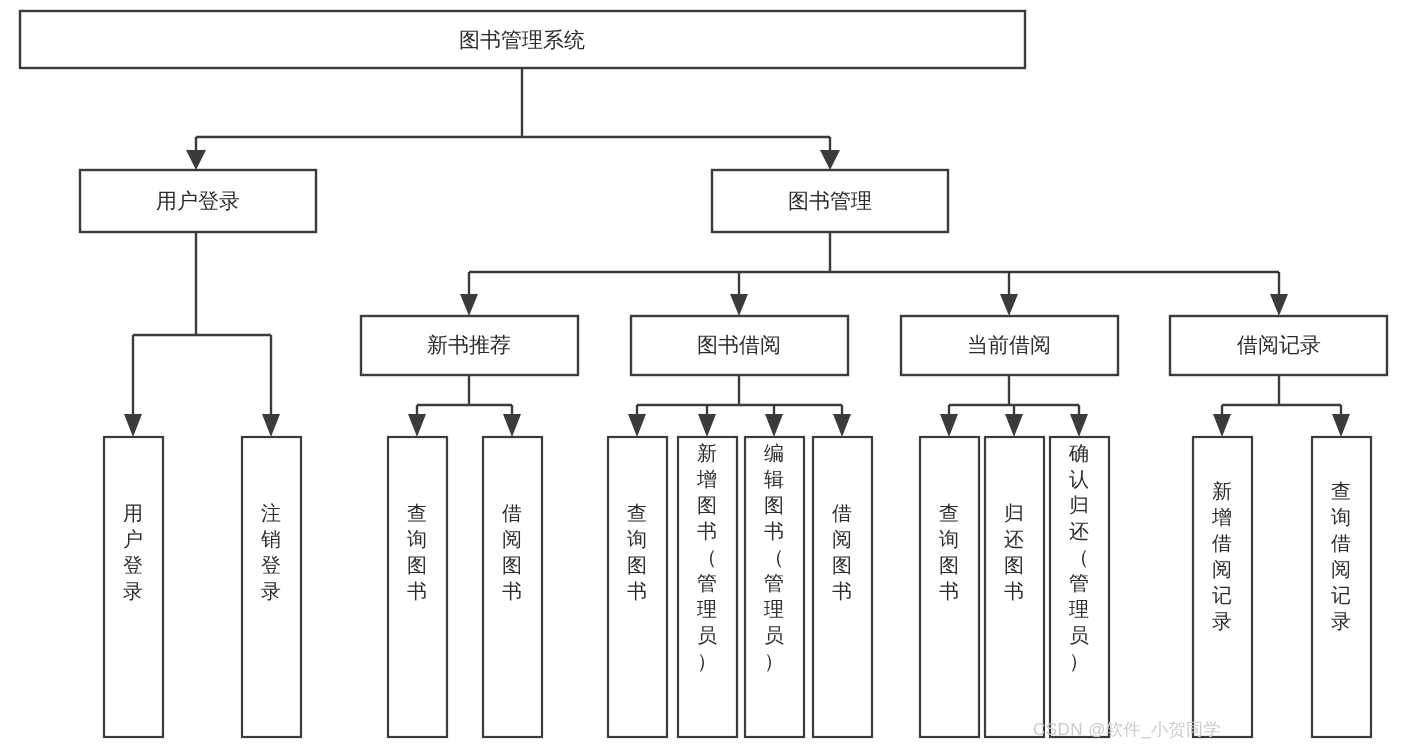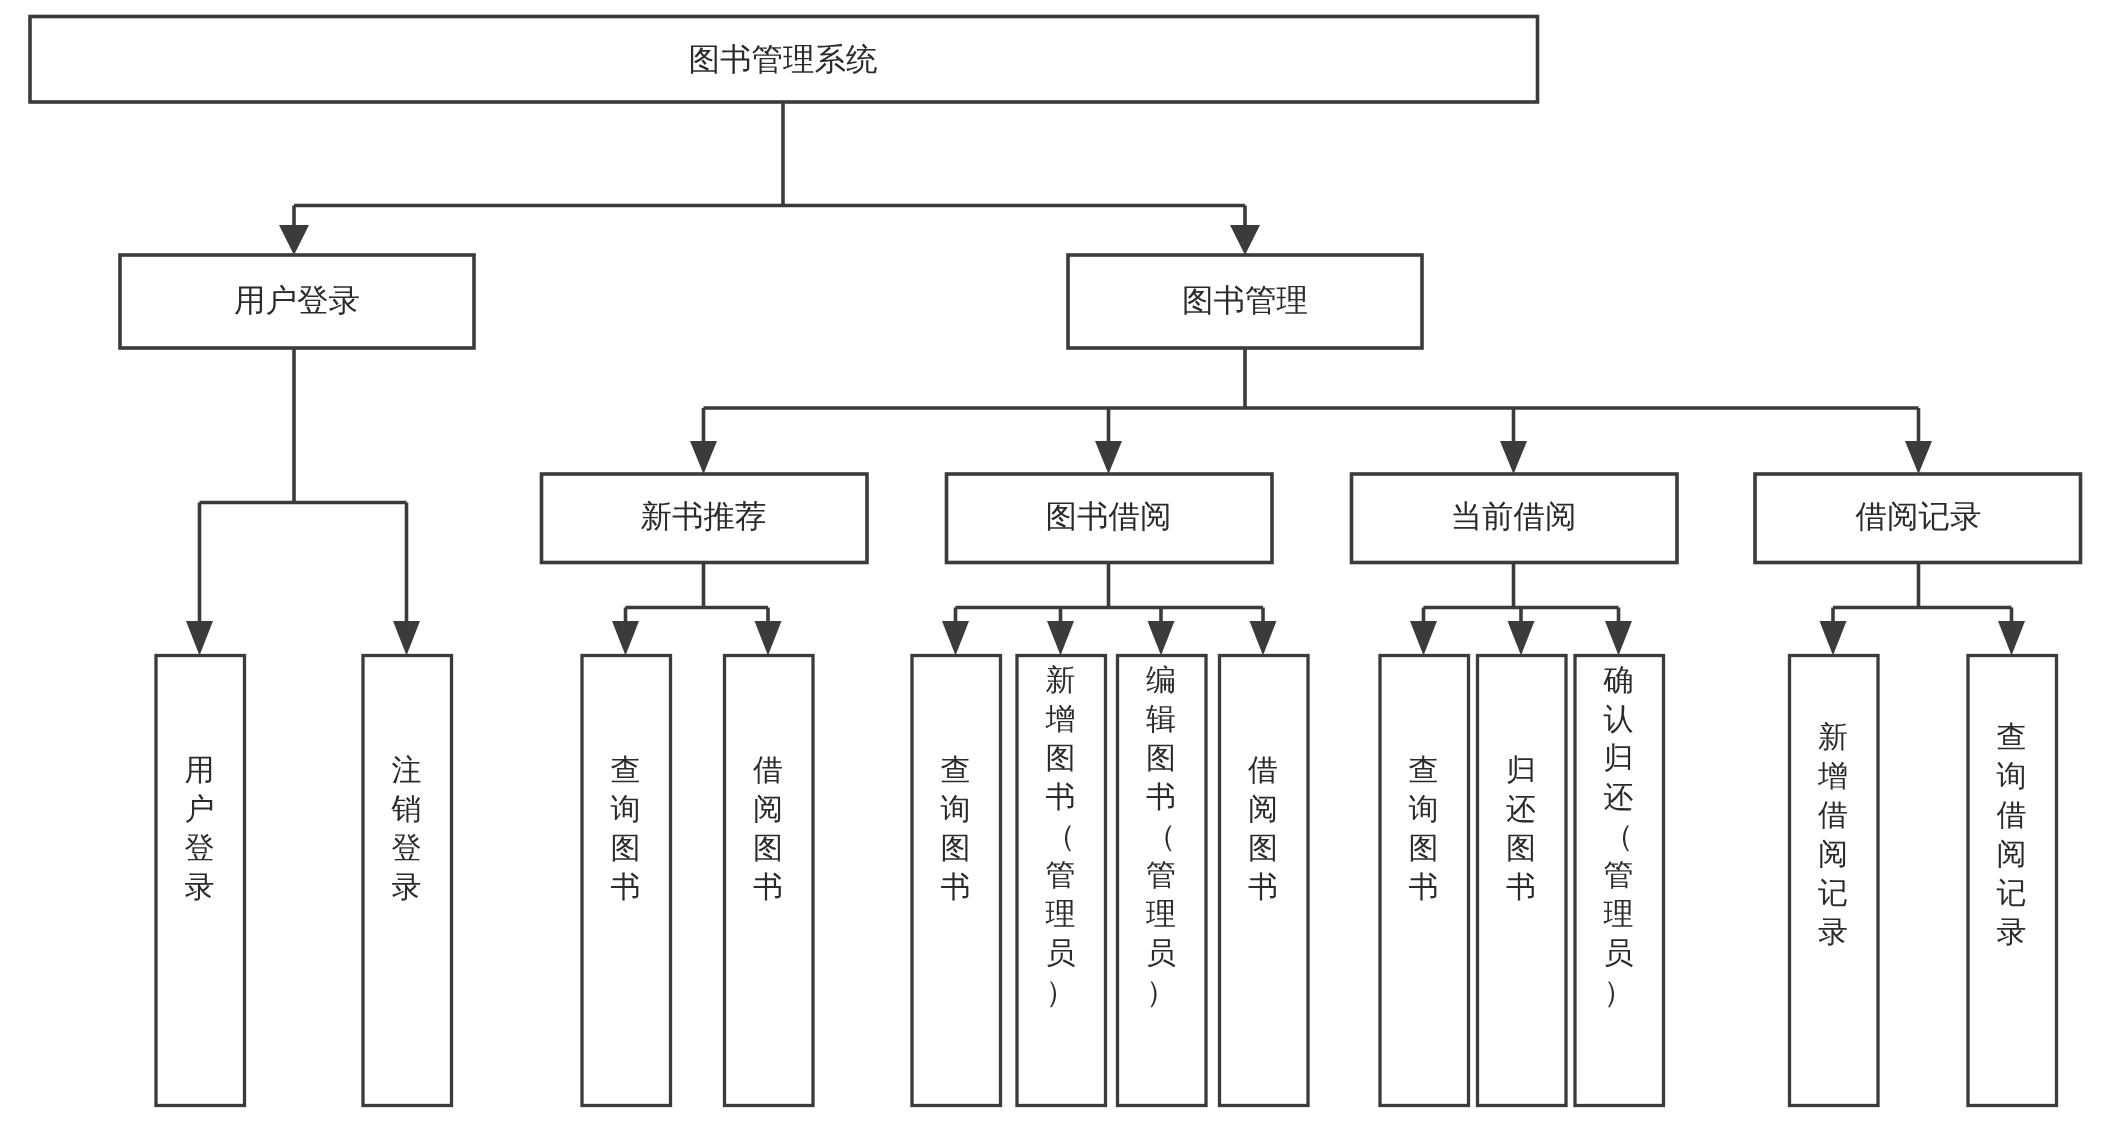--- a/index.html
+++ b/index.html
@@ -221,13 +221,14 @@
       <rect class="node-box thin" x="1193" y="437" width="59" height="300"></rect>
       <text class="node-label-v" x="1222" y="498"><tspan x="1222" y="498">新</tspan><tspan x="1222" y="524">增</tspan><tspan x="1222" y="550">借</tspan><tspan x="1222" y="576">阅</tspan><tspan x="1222" y="602">记</tspan><tspan x="1222" y="628">录</tspan></text>
     </g>
     <g>
       <rect class="node-box thin" x="1312" y="437" width="59" height="300"></rect>
       <text class="node-label-v" x="1341" y="498"><tspan x="1341" y="498">查</tspan><tspan x="1341" y="524">询</tspan><tspan x="1341" y="550">借</tspan><tspan x="1341" y="576">阅</tspan><tspan x="1341" y="602">记</tspan><tspan x="1341" y="628">录</tspan></text>
     </g>
 
   </svg>
 
+  <div class="watermark">CSDN @软件_小贺同学</div>
 </div>
 
 </body></html>

